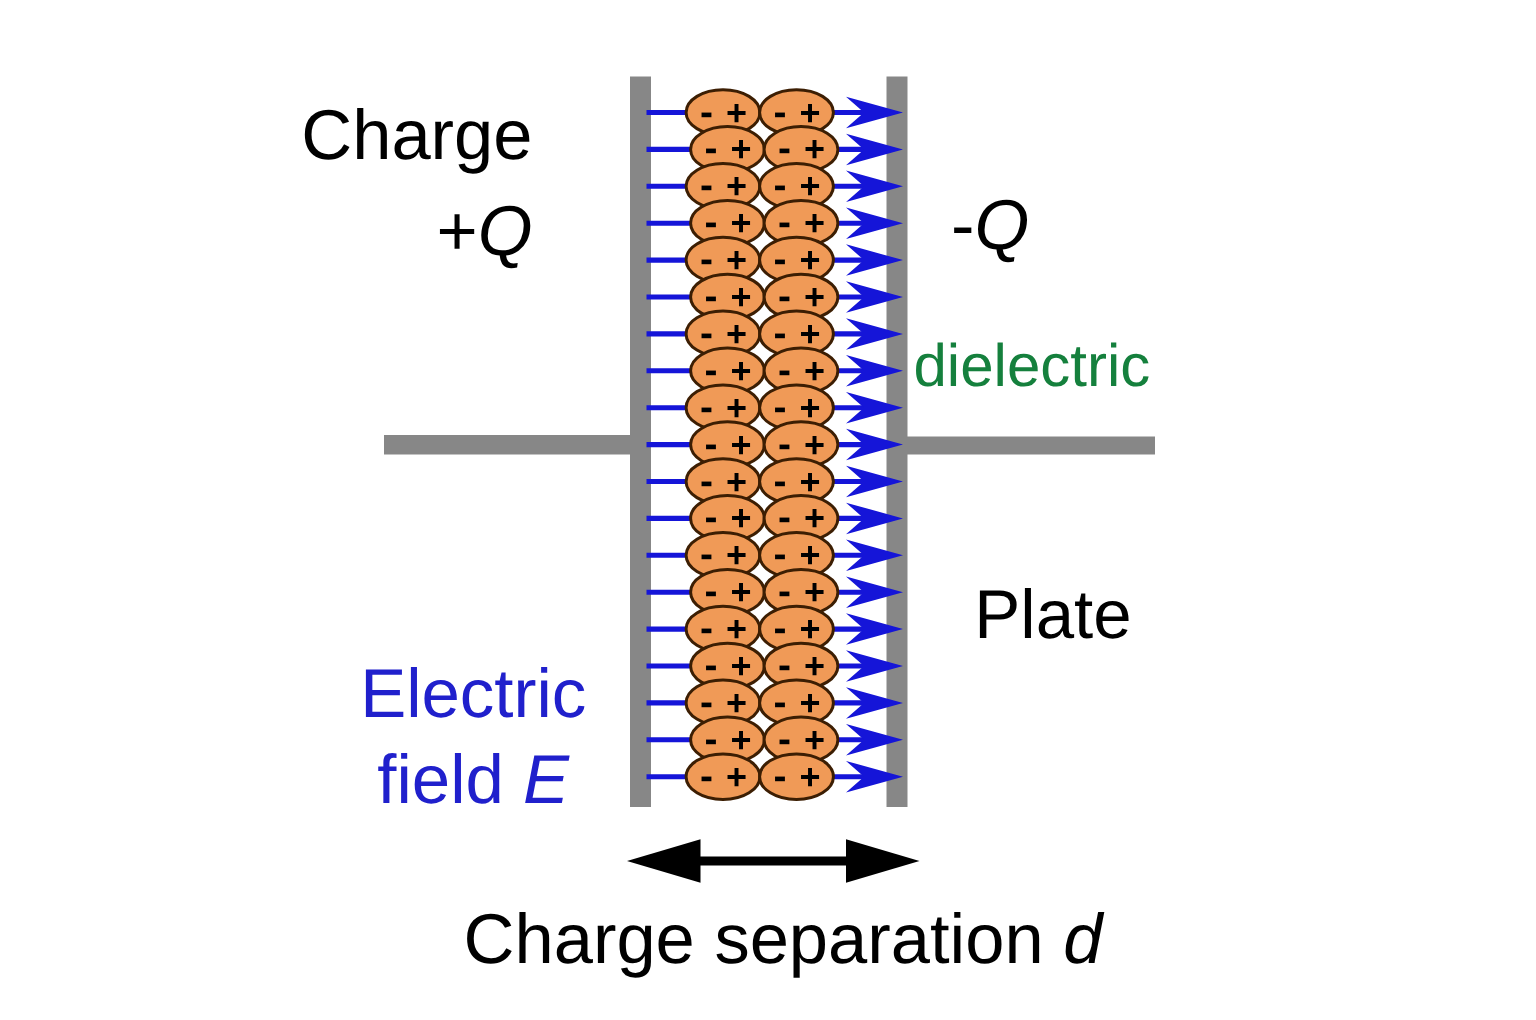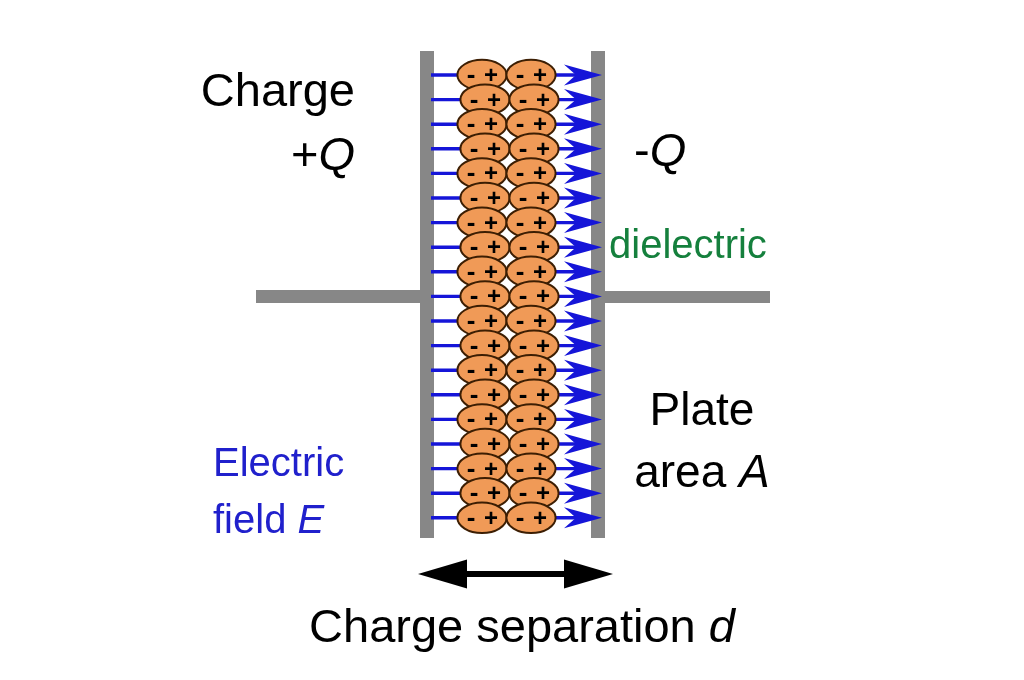--- a/index.html
+++ b/index.html
@@ -15,21 +15,21 @@
   .lbl {
     position: absolute;
     color: #000000;
     white-space: nowrap;
   }
   .it { font-style: italic; }
   .lbl-charge   { left: 150px; top: 58px;  width: 205px; text-align: right;  font-size: 47px; line-height: 64px; }
   .lbl-negq     { left: 634px; top: 124px; font-size: 47px; line-height: 52px; }
   .lbl-diel     { left: 609px; top: 222px; font-size: 40px; line-height: 44px; }
   .lbl-area     { left: 597px; top: 338px; width: 210px; text-align: center; font-size: 46px; line-height: 62px; margin-top: 40px; }
-  .lbl-efield   { left: 213px; top: 434px; width: 205px; font-size: 40px; line-height: 57px; }
+  .lbl-efield   { left: 213px; top: 434px; width: 205px; text-align: center; font-size: 46px; line-height: 57px; }
   .lbl-sep      { left: 302px; top: 600px; width: 440px; text-align: center; font-size: 47px; line-height: 52px; }
 </style>
 </head>
 <body>
 
 <div class="stage">
 
   <svg id="diagram-svg" width="1024" height="680" viewBox="0 0 1024 680">
       <rect x="256" y="290" width="168" height="13" fill="#878787"></rect>
       <rect x="601" y="291" width="169" height="12" fill="#878787"></rect>
@@ -196,24 +196,20 @@
     <div><span>Charge</span></div>
     <div><span>+</span><span class="it">Q</span></div>
   </div>
 
   <div class="lbl lbl-negq"><span>-</span><span class="it">Q</span></div>
 
   <div class="lbl lbl-diel" style="color: #15803d;">dielectric</div>
 
   <div class="lbl lbl-area">
     <div><span>Plate</span></div>
-    <div>
-      <span>area</span>
-      <span class="it">A</span>
-    </div>
   </div>
 
   <div class="lbl lbl-efield" style="color: rgb(32, 32, 204);">
     <div><span>Electric</span></div>
     <div>
       <span>field</span>
       <span class="it">E</span>
     </div>
   </div>
 

